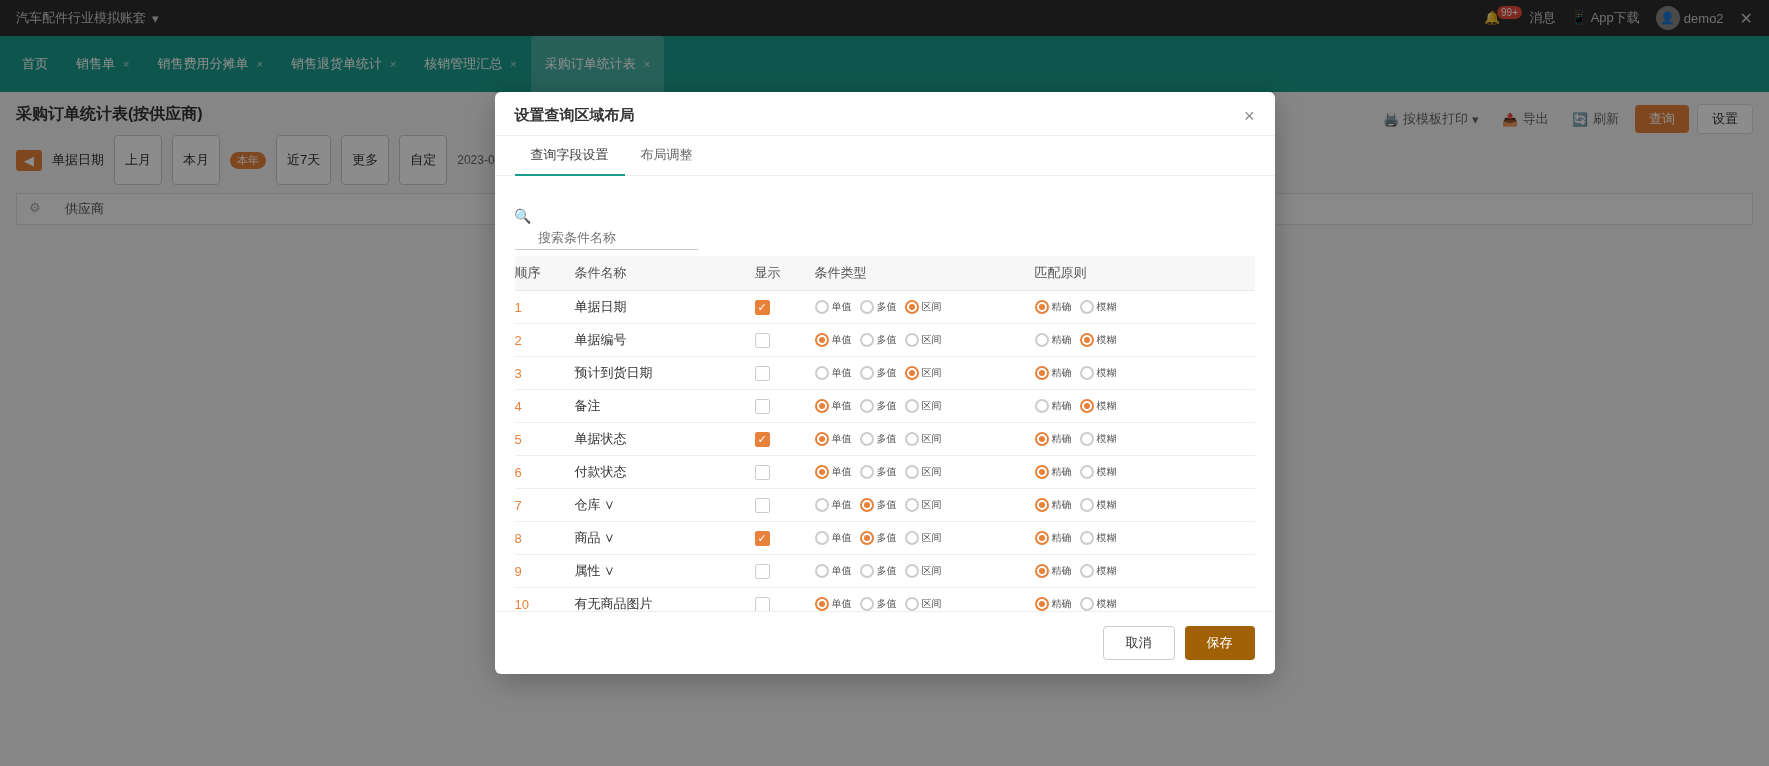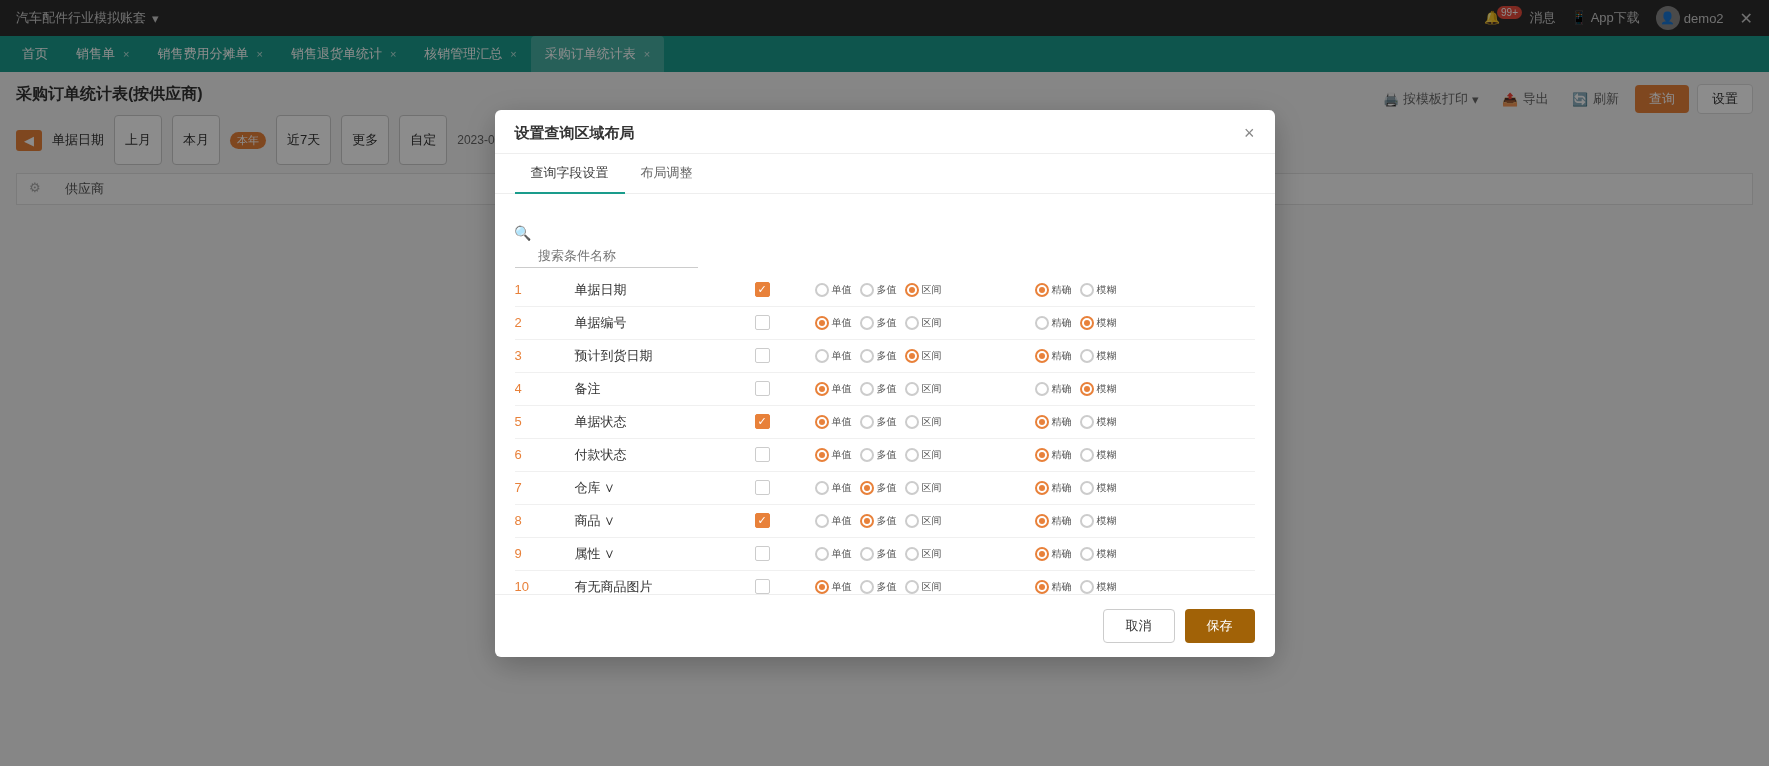--- a/index.html
+++ b/index.html
@@ -19,21 +19,21 @@
     .top-bar-left { font-size: 13px; color: #ccc; display: flex; align-items: center; gap: 6px; }
     .top-bar-right { display: flex; align-items: center; gap: 16px; font-size: 13px; }
     .top-bar-right .badge {
       background: #e74c3c; color: #fff; border-radius: 8px; font-size: 10px; padding: 1px 4px; position: relative; top: -6px; left: -4px;
     }
     .top-bar-close { color: #ccc; cursor: pointer; font-size: 16px; }
 
     
     .nav-bar {
       background: #1a9c8c;
-      height: 36px;
+      height: 56px;
       display: flex;
       align-items: stretch;
       padding: 0 8px;
     }
     .nav-tab {
       display: flex; align-items: center; padding: 0 14px; color: #fff; font-size: 13px; cursor: pointer; white-space: nowrap; gap: 4px;
     }
     .nav-tab.active { background: rgba(255,255,255,0.2); border-radius: 4px 4px 0 0; }
     .nav-tab-close { font-size: 11px; color: rgba(255,255,255,0.7); margin-left: 4px; cursor: pointer; }
 
@@ -274,20 +274,27 @@
 
     <div class="dialog-search">
       <div class="search-input-wrap">
         <span class="search-icon">🔍</span>
         <input class="search-input" type="text" placeholder="搜索条件名称" style="">
       </div>
     </div>
 
     <div class="dialog-table">
 
+      <div class="table-row-header">
+        <div class="col-cell">顺序</div>
+        <div class="col-cell">条件名称</div>
+        <div class="col-cell">显示</div>
+        <div class="col-cell">条件类型</div>
+        <div class="col-cell">匹配原则</div>
+      </div>
 
       <div class="scrollbar-area" id="dialog-rows">
       <div class="table-row-data">
             <div class="col-cell col-num">1</div>
             <div class="col-cell">单据日期</div>
             <div class="col-cell">
               <div class="checkbox-wrap checked"></div>
             </div>
             <div class="col-cell">
               <div class="radio-group">

